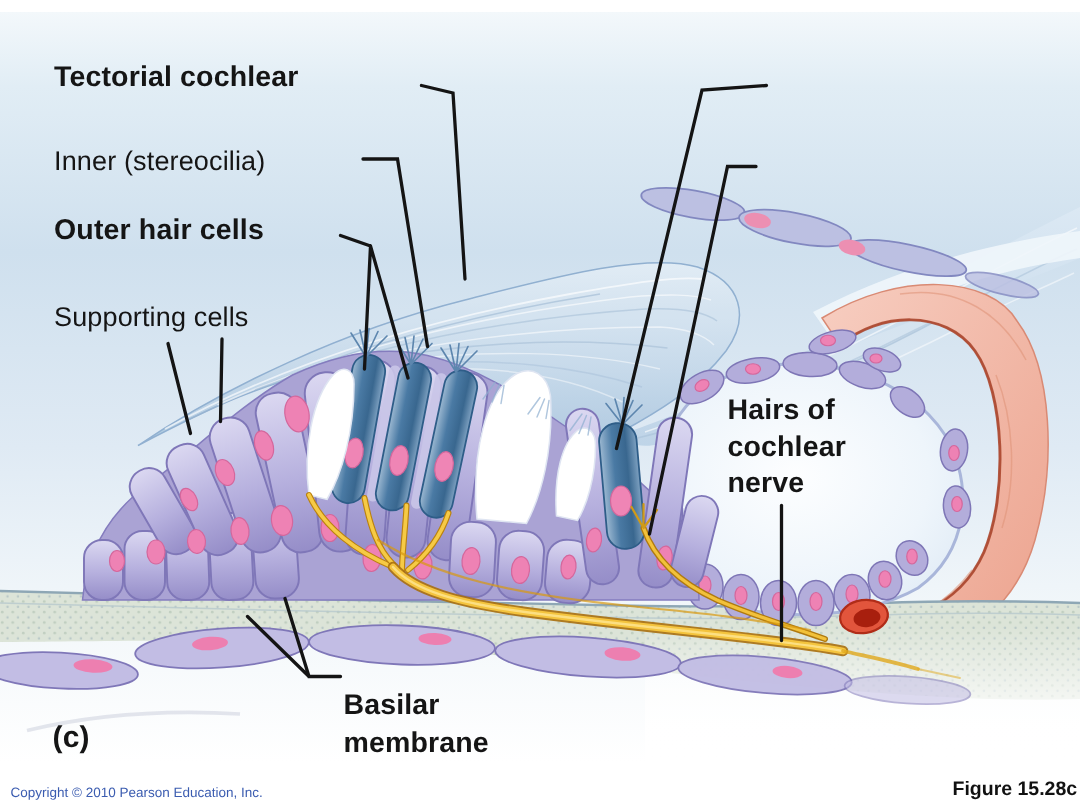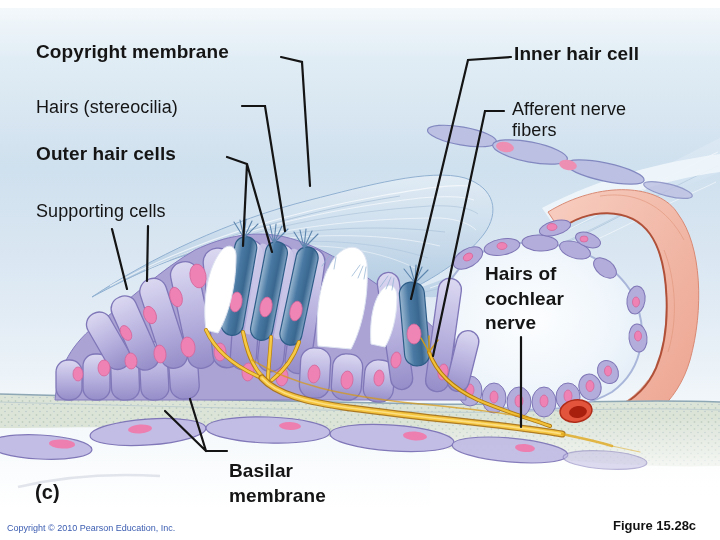--- a/index.html
+++ b/index.html
@@ -16,21 +16,21 @@
   #lbl-tectorial{left:36px;top:41px;}
   #lbl-hairs{left:36px;top:97px;}
   #lbl-outer{left:36px;top:143px;}
   #lbl-supporting{left:36px;top:201px;}
   #lbl-inner{left:514px;top:43px;}
   #lbl-afferent{left:512px;top:99px;width:150px;}
   #lbl-fibers{left:485px;top:262px;width:108px;line-height:1.3;}
   #lbl-basilar{left:229px;top:436px;width:125px;line-height:1.3;margin-top:23px;}
   #lbl-panel{left:35px;top:481px;}
   #lbl-copyright{left:7px;top:523px;}
-  #lbl-fignum{left:613px;top:518px;text-align:right;}
+  #lbl-fignum{left:635px;top:518px;text-align:right;}
 </style>
 </head>
 <body>
 
 <div class="stage">
 <svg width="720" height="540" viewBox="0 0 720 540">
   <defs>
     <linearGradient id="bgG" x1="0" y1="0" x2="0" y2="1">
       <stop offset="0" stop-color="#f3f8fb"></stop>
           <stop offset="0.1" stop-color="#e1edf5"></stop>
@@ -304,24 +304,22 @@
     <path d="M242,106 L265,106 L285,231"></path>
     <path d="M227,157 L247,164 M247,164 L243,246 M247,164 L272,252"></path>
     <path d="M112,229 L127,289 M148,226 L147,281"></path>
     <path d="M511,57 L468,60 L411,299"></path>
     <path d="M504,111 L485,111 L433,356"></path>
     <path d="M521,337 L521,427"></path>
     <path d="M227,451 L206,451 L190,399 M206,451 L165,411"></path>
   </g>
 </svg>
 
-<div class="lbl bold" id="lbl-tectorial">Copyright membrane</div>
-<div class="lbl reg" id="lbl-hairs">Hairs (stereocilia)</div>
+<div class="lbl bold" id="lbl-tectorial">Tectorial cochlear</div>
+<div class="lbl reg" id="lbl-hairs">Inner (stereocilia)</div>
 <div class="lbl bold" id="lbl-outer">Outer hair cells</div>
 <div class="lbl reg" id="lbl-supporting">Supporting cells</div>
-<div class="lbl bold" id="lbl-inner">Inner hair cell</div>
-<div class="lbl reg wrap" id="lbl-afferent">Afferent nerve fibers</div>
 <div class="lbl bold wrap" id="lbl-fibers">Hairs of cochlear nerve</div>
 <div class="lbl bold wrap" id="lbl-basilar">Basilar membrane</div>
 <div class="panel lbl" id="lbl-panel">(c)</div>
 <div class="copyright" id="lbl-copyright">Copyright © 2010 Pearson Education, Inc.</div>
 <div class="fignum" id="lbl-fignum">Figure 15.28c</div>
 </div>
 
 </body></html>

